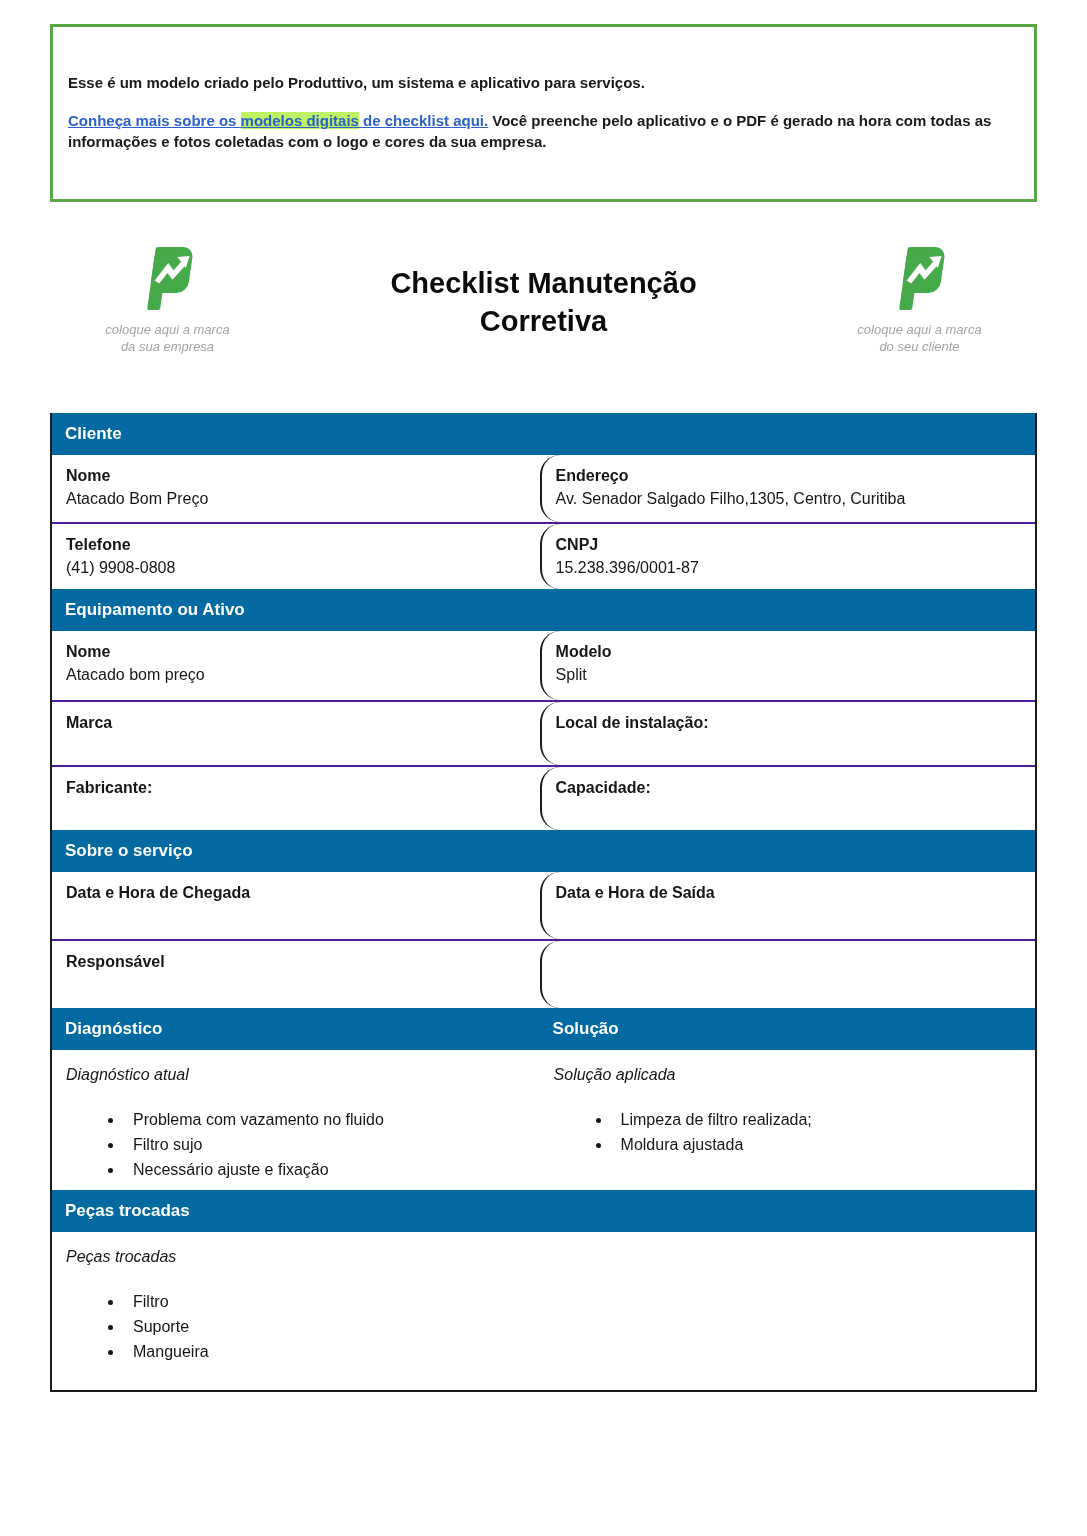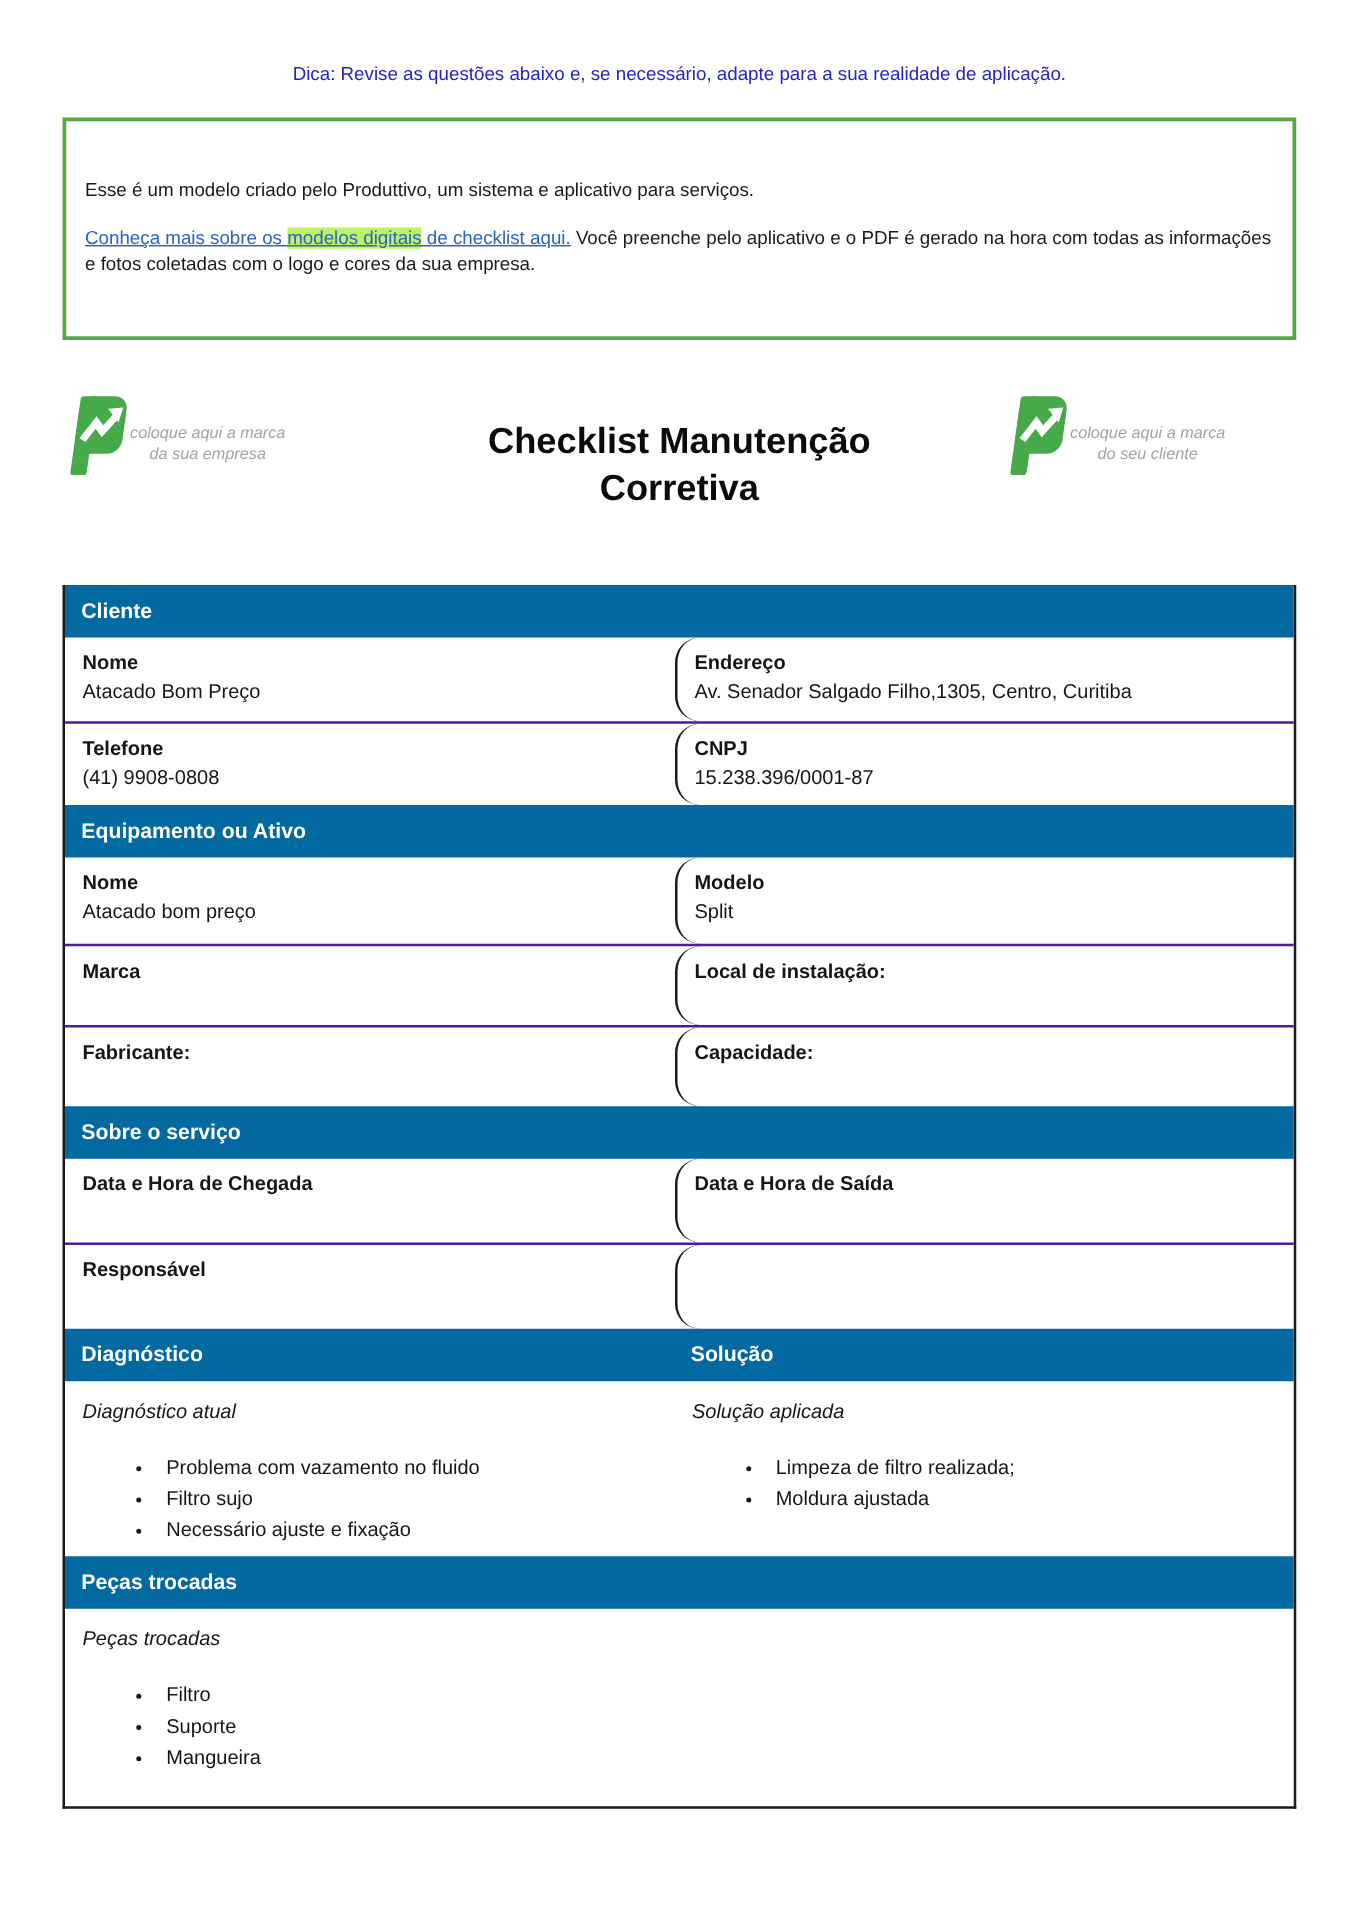--- a/index.html
+++ b/index.html
@@ -21,29 +21,30 @@
     font-size: 15px;
     line-height: 20px;
   }
 
   
   .info-box {
     margin-top: 24px;
     border: 3px solid #5aa646;
     padding: 45px 15px 42px 15px;
     min-height: 178px;
+    font-weight: bold;
   }
   .ib-p { font-size: 15px; line-height: 21px; color: #1a1a1a; }
   .ib-p + .ib-p { margin-top: 17px; }
   .link, .link span { color: #2b62c9; text-decoration: underline; cursor: pointer; }
   .hl { background: #bef264; }
 
   
   .brand-header { margin-top: 44px; display: flex; align-items: flex-start; }
-  .logo-col { width: 235px; display: flex; flex-direction: row; align-items: center; }
+  .logo-col { width: 235px; display: flex; flex-direction: column; align-items: center; }
   .logo-caption {
     margin-top: 9px;
     color: #a3a3a3;
     font-style: italic;
     font-size: 13px;
     line-height: 17px;
     text-align: center;
   }
   .title-col { flex: 1; padding-top: 18px; }
   .doc-title {
@@ -85,21 +86,20 @@
   .cell-value { font-size: 16px; line-height: 24px; }
   .sub-italic { font-style: italic; font-size: 16px; line-height: 23px; padding-top: 4px; }
   ul.blist { margin-top: 21px; padding-left: 58px; list-style: disc outside; }
   ul.blist li { font-size: 16px; line-height: 25px; padding-left: 9px; }
 </style>
 </head>
 <body>
 
 <div class="page">
 
-  <div class="tip">Dica: Revise as questões abaixo e, se necessário, adapte para a sua realidade de aplicação.</div>
 
   <div class="info-box">
     <p class="ib-p">Esse é um modelo criado pelo Produttivo, um sistema e aplicativo para serviços.</p>
     <p class="ib-p"><a class="link"><span>Conheça mais sobre os </span><span class="hl">modelos digitais</span><span> de checklist aqui.</span></a><span> Você preenche pelo aplicativo e o PDF é gerado na hora com todas as informações e fotos coletadas com o logo e cores da sua empresa.</span></p>
   </div>
 
   <div class="brand-header">
     <div class="logo-col">
       <svg width="54" height="66" viewBox="0 0 54 66">
         <g transform="translate(7,0) skewX(-8)">

